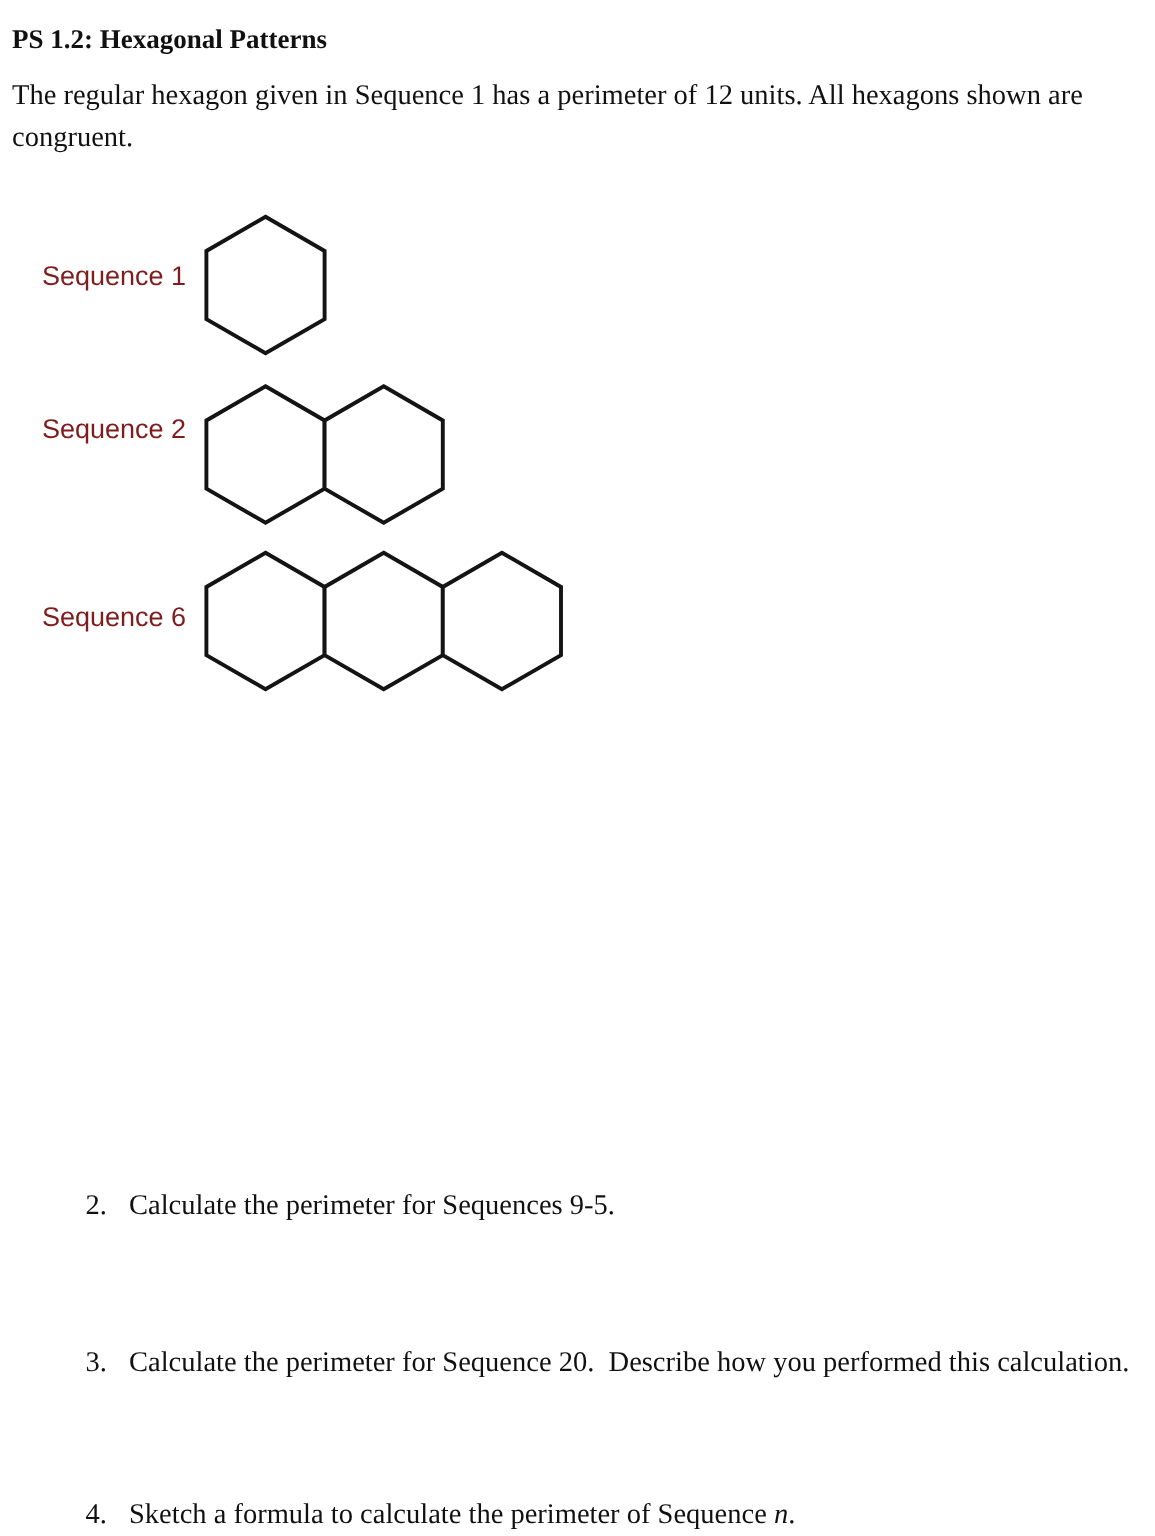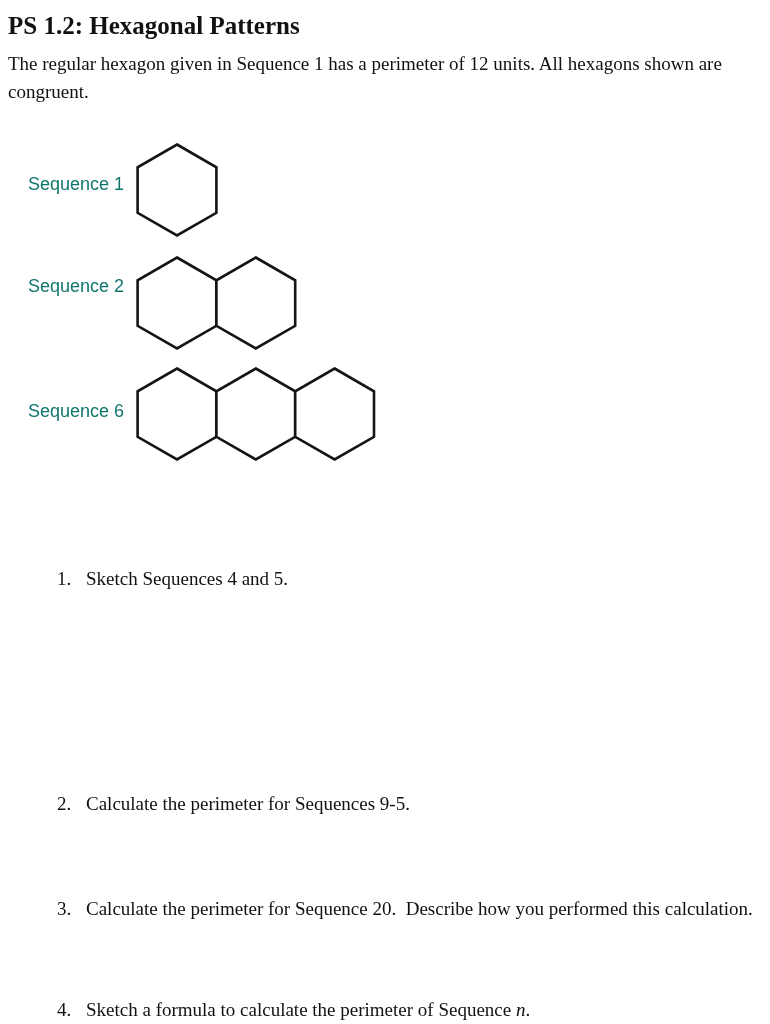--- a/index.html
+++ b/index.html
@@ -9,21 +9,21 @@
     height: 1024px;
     background: #ffffff;
     overflow: hidden;
     font-family: "Liberation Serif", serif;
     color: #111111;
   }
   .doc-title {
     position: absolute;
     left: 8px;
     top: 15px;
-    font-size: 25px;
+    font-size: 18px;
     font-weight: bold;
     line-height: 22px;
     white-space: pre;
   }
   .intro {
     position: absolute;
     left: 8px;
     top: 50px;
     font-size: 19px;
     line-height: 28px;
@@ -31,21 +31,21 @@
   .intro .line {
     display: block;
     white-space: pre;
   }
   .seq-label {
     position: absolute;
     left: 28px;
     font-family: "Liberation Sans", sans-serif;
     font-size: 18px;
     line-height: 21px;
-    color: #0f766e;
+    color: #7f1d1d;
     white-space: pre;
   }
   .seq-fig {
     position: absolute;
     left: 133px;
   }
   .question {
     position: absolute;
     left: 38px;
     font-size: 19px;
@@ -84,23 +84,20 @@
       <polygon points="122.8,2.5 162.2,25.3 162.2,70.8 122.8,93.5 83.4,70.8 83.4,25.3" fill="#ffffff" stroke="#141414" stroke-width="2.6" stroke-linejoin="miter"></polygon>
     </svg>
 
   <span class="seq-label" style="top:401px">Sequence 6</span>
   <svg class="seq-fig" style="top:366px" width="290" height="96">
       <polygon points="44.0,2.5 83.4,25.3 83.4,70.8 44.0,93.5 4.6,70.8 4.6,25.3" fill="#ffffff" stroke="#141414" stroke-width="2.6" stroke-linejoin="miter"></polygon>
       <polygon points="122.8,2.5 162.2,25.3 162.2,70.8 122.8,93.5 83.4,70.8 83.4,25.3" fill="#ffffff" stroke="#141414" stroke-width="2.6" stroke-linejoin="miter"></polygon>
       <polygon points="201.6,2.5 241.0,25.3 241.0,70.8 201.6,93.5 162.2,70.8 162.2,25.3" fill="#ffffff" stroke="#141414" stroke-width="2.6" stroke-linejoin="miter"></polygon>
     </svg>
 
-  <div class="question" style="top:540px">
-    <span class="qnum">1.</span><span>Sketch Sequences 4 and 5.</span>
-  </div>
 
   <div class="question" style="top:765px">
     <span class="qnum">2.</span><span>Calculate the perimeter for Sequences 9-5.</span>
   </div>
 
   <div class="question" style="top:870px">
     <span class="qnum">3.</span><span>Calculate the perimeter for Sequence 20.  Describe how you performed this calculation.</span>
   </div>
 
   <div class="question" style="top:971px">

